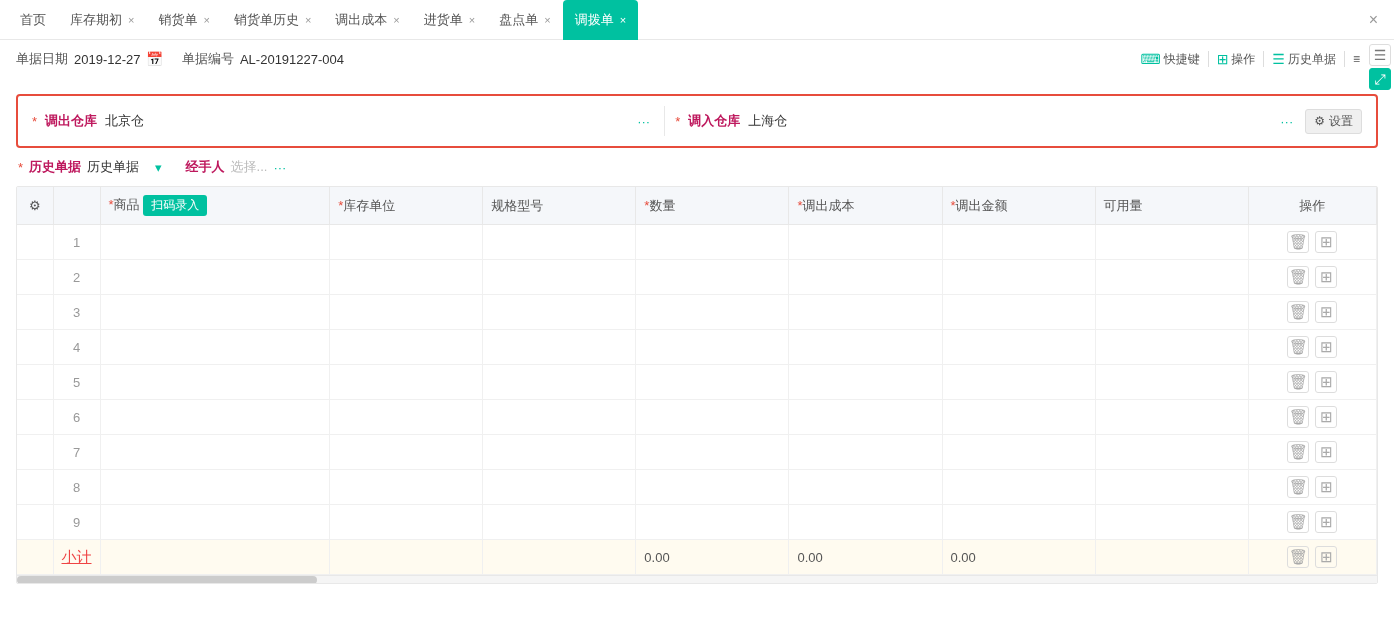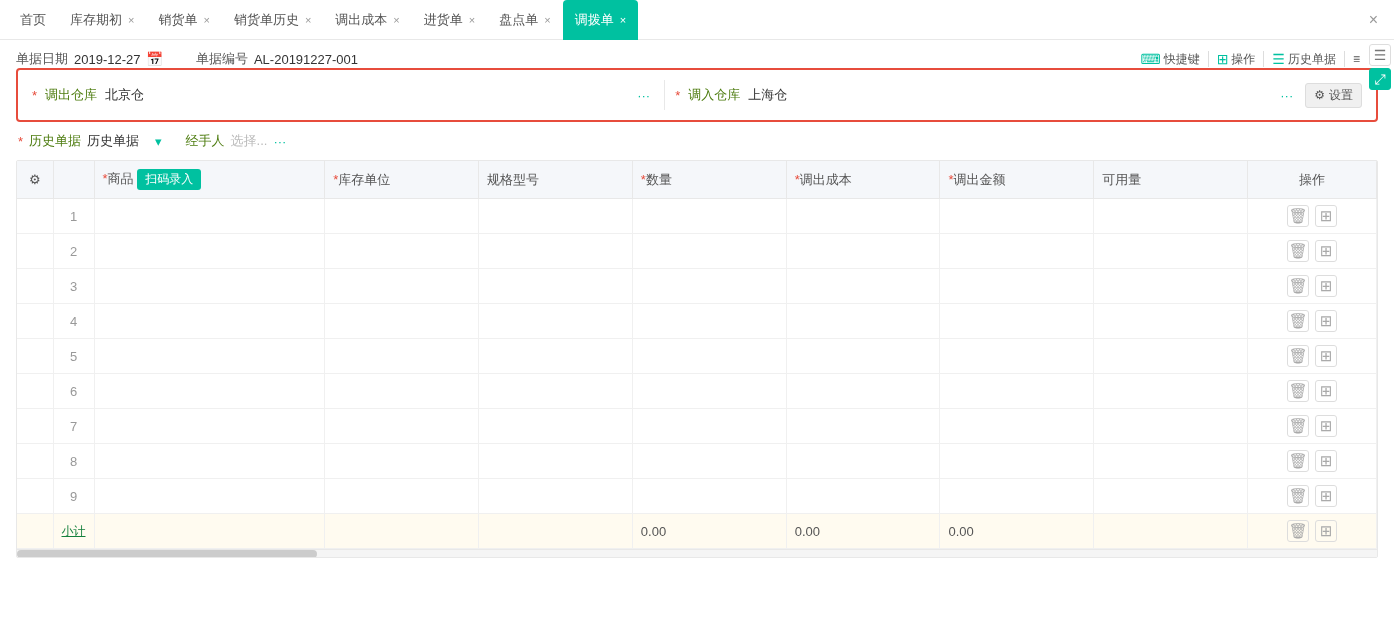--- a/index.html
+++ b/index.html
@@ -48,22 +48,22 @@
 
     
     .main-content {
       padding: 10px 16px;
     }
 
     
     .header-row {
       display: flex;
       align-items: center;
-      margin-bottom: 0;
-      gap: 32px;
+      margin-bottom: 26px;
+      gap: 18px;
     }
     .header-field {
       display: flex;
       align-items: center;
       gap: 6px;
       font-size: 13px;
     }
     .header-field label { color: #555; white-space: nowrap; }
     .header-field .value { color: #333; }
     .header-field .date-icon {
@@ -114,21 +114,21 @@
       flex: 1;
       gap: 8px;
     }
     .form-sep {
       width: 1px;
       background: #e8e8e8;
       height: 30px;
       margin: 0 10px;
     }
     .required-star { color: #e74c3c; }
-    .field-label { color: #4d7c0f; white-space: nowrap; }
+    .field-label { color: #be185d; white-space: nowrap; font-weight: bold; }
     .field-value { color: #333; }
     .field-dots { color: #00c1a0; cursor: pointer; margin-left: auto; padding: 0 4px; }
     .settings-btn {
       display: flex;
       align-items: center;
       gap: 4px;
       background: #f0f0f0;
       border: 1px solid #ddd;
       border-radius: 3px;
       padding: 3px 8px;
@@ -261,21 +261,21 @@
     }
     .scroll-thumb {
       height: 8px;
       background: #ccc;
       border-radius: 4px;
       width: 300px;
       position: absolute;
       left: 0;
     }
 
-    .subtotal-label { color: #15803d; font-size: 12px; text-decoration: underline; }
+    .subtotal-label { color: #ef4444; font-size: 15px; text-decoration: underline; }
     .col-num { width: 36px; text-align: center; }
   </style>
 </head>
 <body>
 
 <div class="tab-bar">
   <div class="tab-item">
     <span>首页</span>
   </div>
   <div class="tab-item">
@@ -312,21 +312,21 @@
 <div class="main-content">
 
   <div class="header-row">
     <div class="header-field">
       <label>单据日期</label>
       <span class="value">2019-12-27</span>
       <span class="date-icon">📅</span>
     </div>
     <div class="header-field">
       <label>单据编号</label>
-      <span class="value">AL-20191227-001</span>
+      <span class="value">AL-20191227-004</span>
     </div>
     <div class="header-actions">
       <div class="action-item">
         <span class="icon">⌨</span>
         <span>快捷键</span>
       </div>
       <div class="divider-v"></div>
       <div class="action-item">
         <span class="icon">⊞</span>
         <span>操作</span>

